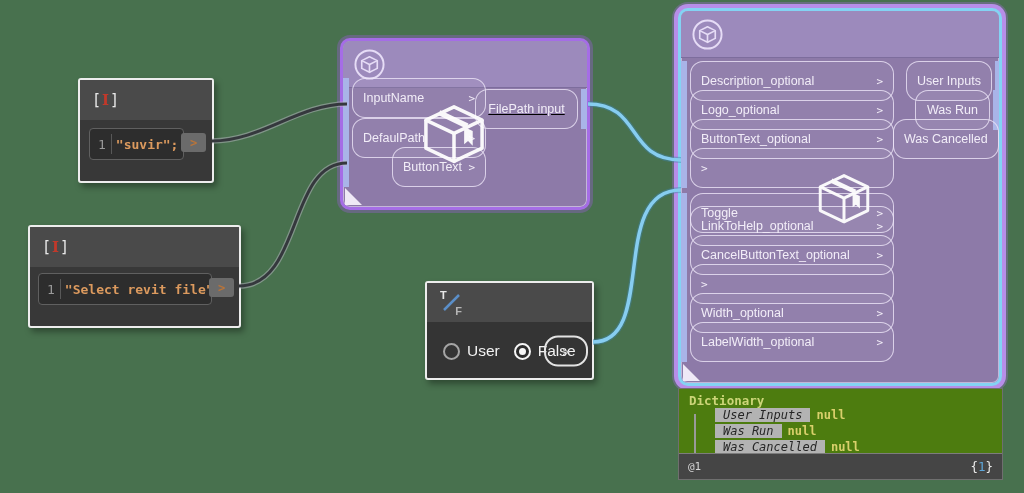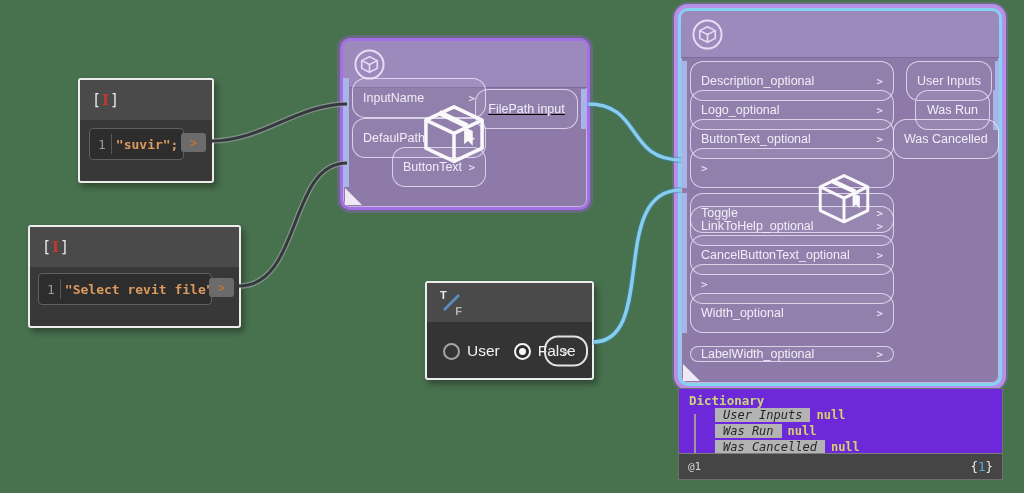--- a/index.html
+++ b/index.html
@@ -56,21 +56,21 @@
   .bool-body{position:absolute;left:0;right:0;top:41px;bottom:0;display:flex;align-items:center;padding-left:16px;}
   .radio{width:13px;height:13px;border-radius:50%;border:2px solid #a5a5a5;margin-right:7px;position:relative;}
   .radio.selected{border-color:#f5f5f5;background:#2c2c2c;}
   .radio.selected::after{content:"";position:absolute;left:3px;top:3px;width:7px;height:7px;border-radius:50%;background:#f5f5f5;}
   .radio-label{color:#f2f2f2;font-size:15.5px;margin-right:14px;}
   .bool-out{position:absolute;right:4px;top:50%;transform:translateY(-50%);width:40px;height:27px;
     border:2px solid #e3e3e3;border-radius:14px;display:flex;align-items:center;justify-content:center;
     color:#d8d8d8;font-family:"DejaVu Sans Mono",monospace;font-size:12px;}
 
   
-  #preview{position:absolute;left:678px;top:388px;width:325px;height:92px;background:#6d28d9;
+  #preview{position:absolute;left:678px;top:388px;width:325px;height:92px;background:#4d7c0f;
     border:1px solid #6f6f6f;box-sizing:border-box;z-index:2;font-family:"DejaVu Sans Mono",monospace;}
   .pv-title{color:#ccd578;font-size:12.5px;font-weight:bold;padding:4px 0 0 10px;}
   .pv-line{position:absolute;left:15px;top:25px;height:42px;width:2px;background:#9a9a9a;}
   .pv-line::after{content:"";position:absolute;left:-1px;bottom:-4px;width:4px;height:4px;border-radius:50%;background:#9a9a9a;}
   .pv-row{position:absolute;left:36px;display:flex;align-items:center;font-size:12px;}
   .pv-chip{background:#b3b3b3;color:#262626;font-style:italic;padding:0 8px;margin-right:6px;white-space:nowrap;}
   .pv-null{color:#d9d06b;font-weight:bold;}
   .pv-footer{position:absolute;left:0;right:0;bottom:0;height:25px;background:#454545;
     border-top:1px solid #7d7d7d;display:flex;align-items:center;justify-content:space-between;padding:0 9px;}
   .pv-at{color:#d5d5d5;font-size:11px;}
@@ -243,21 +243,21 @@
         <span class="pchev">&gt;</span>
       </div>
     </div>
     <div class="prow" style="left:0;top:282px;width:213px;">
       <span class="pbar"></span>
       <div class="pill">
         <span class="plabel">Width_optional</span>
         <span class="pchev">&gt;</span>
       </div>
     </div>
-    <div class="prow" style="left:0;top:311px;width:213px;align-items:flex-end;">
+    <div class="prow" style="left:0;top:311px;width:213px;">
       <span class="pbar"></span>
       <div class="pill">
         <span class="plabel">LabelWidth_optional</span>
         <span class="pchev">&gt;</span>
       </div>
     </div>
 
     <div class="prow" style="right:0;top:50px;width:93px;">
       <div class="pill center">
         <span class="plabel">User Inputs</span>

